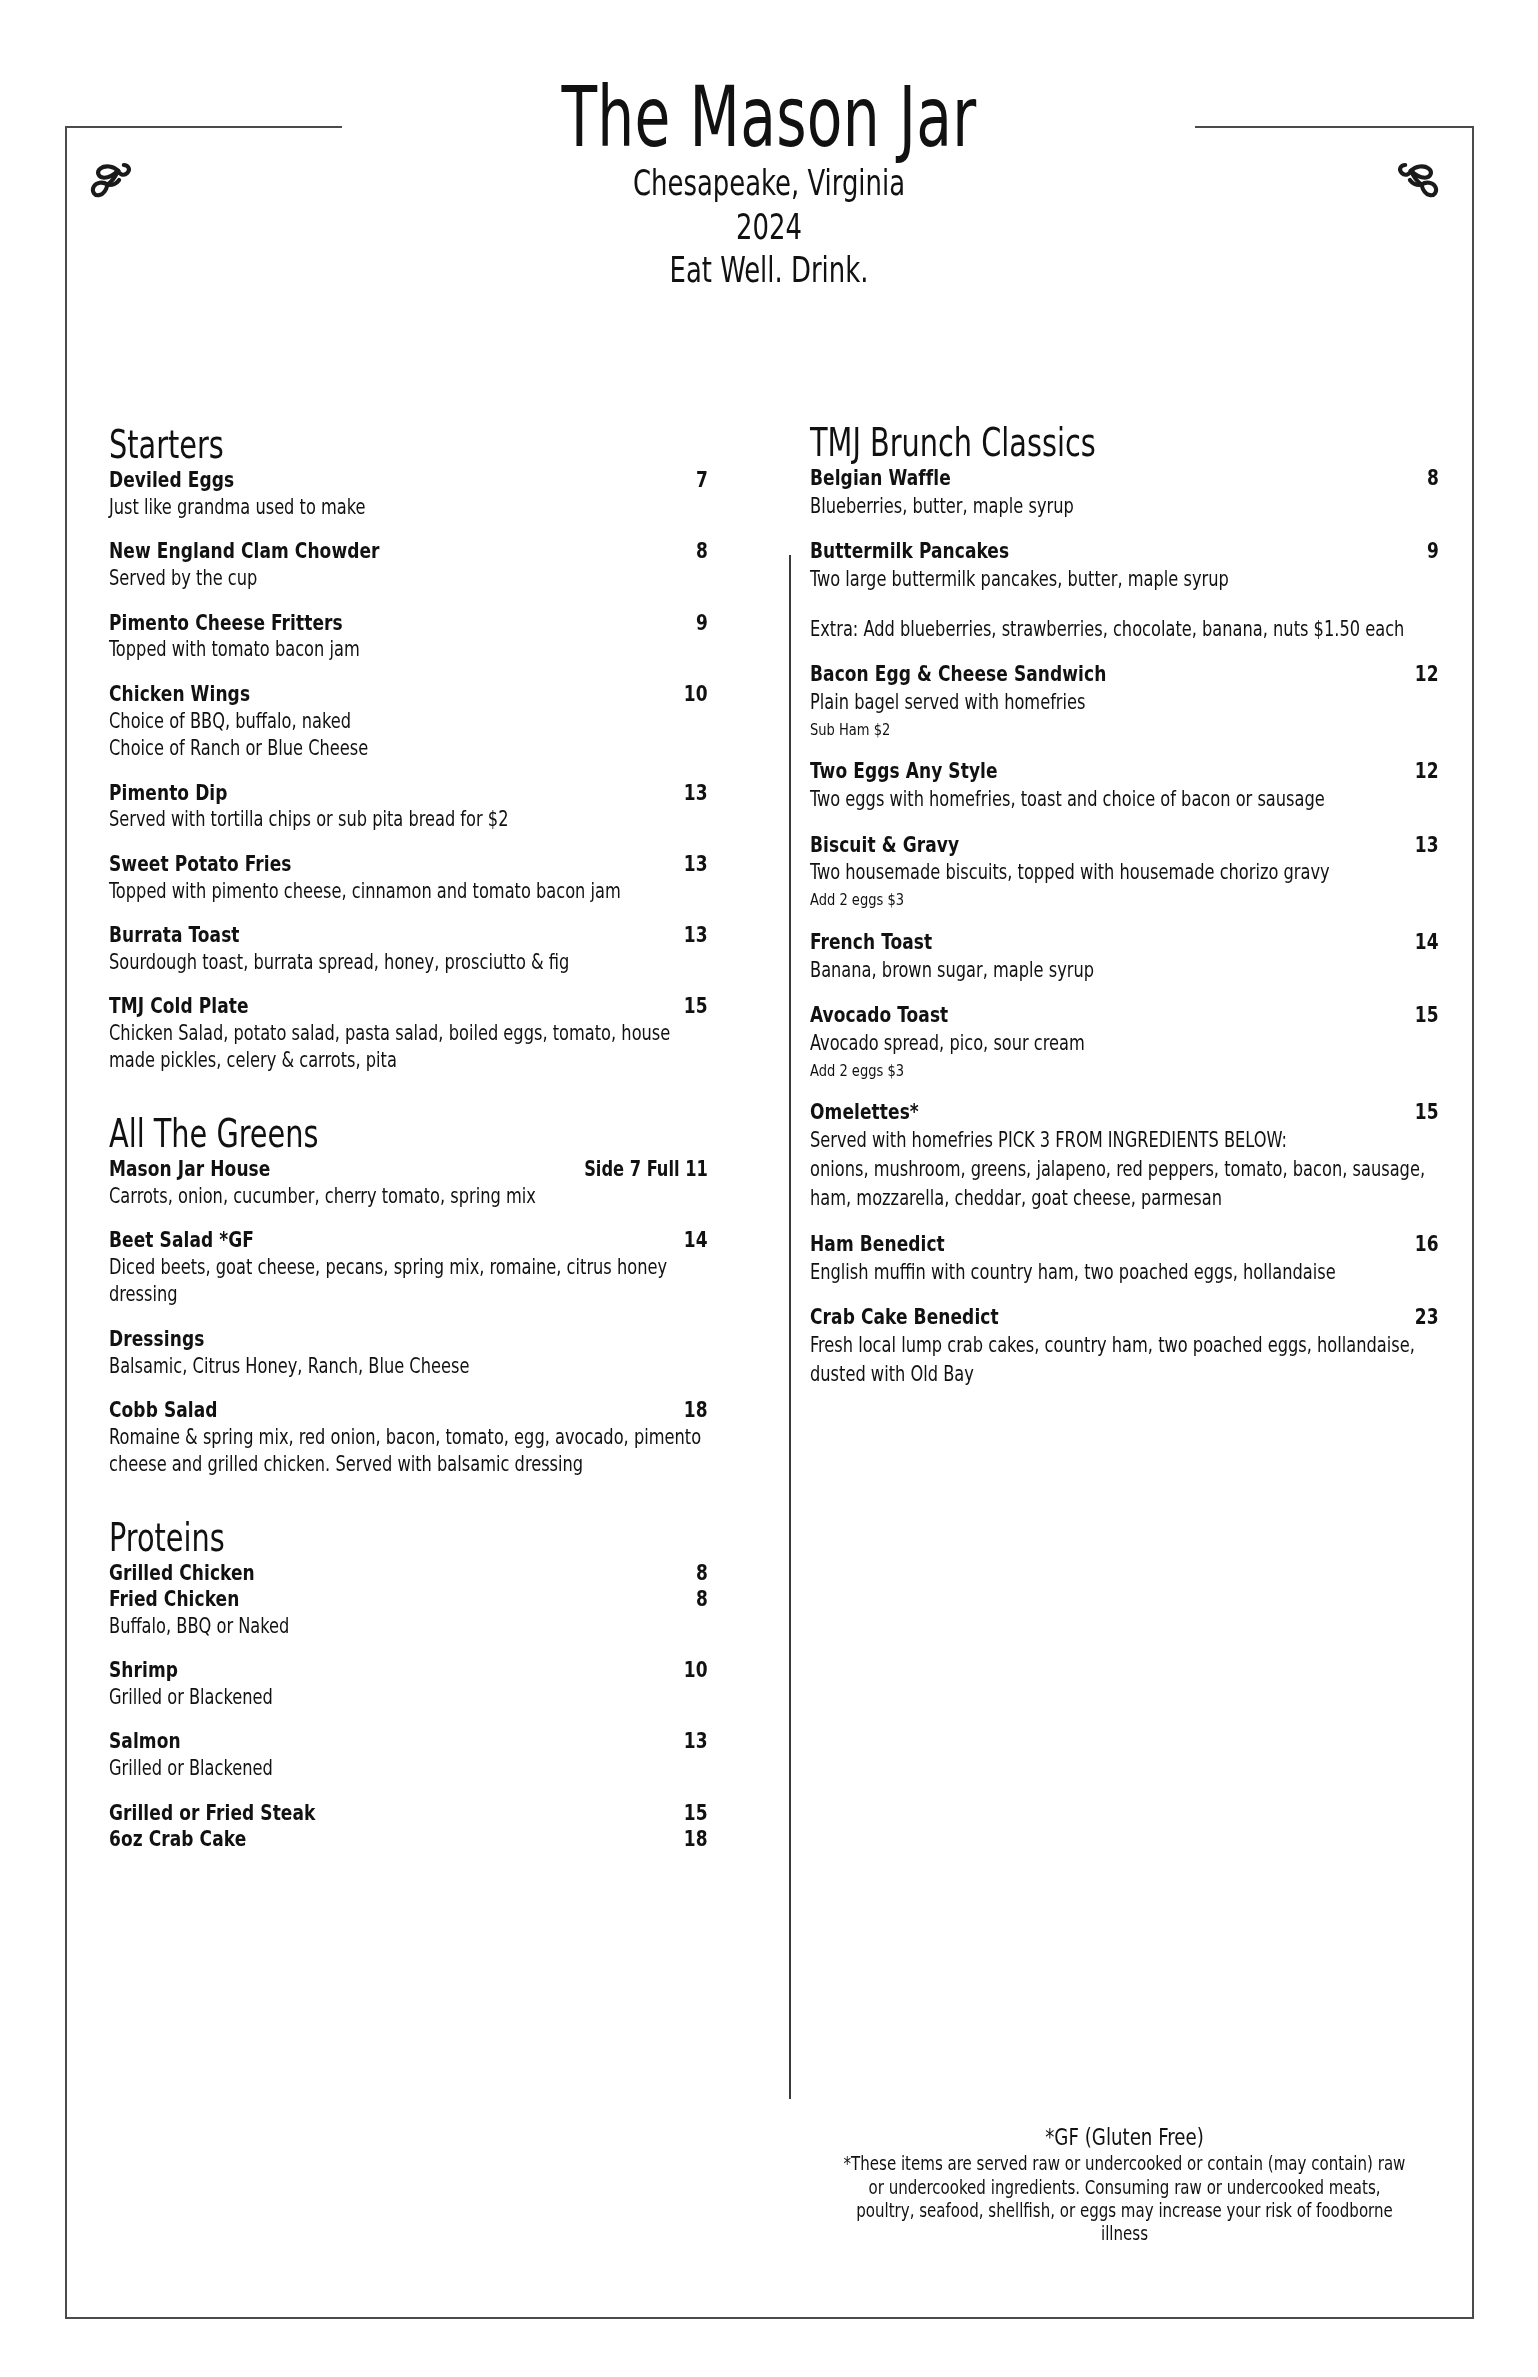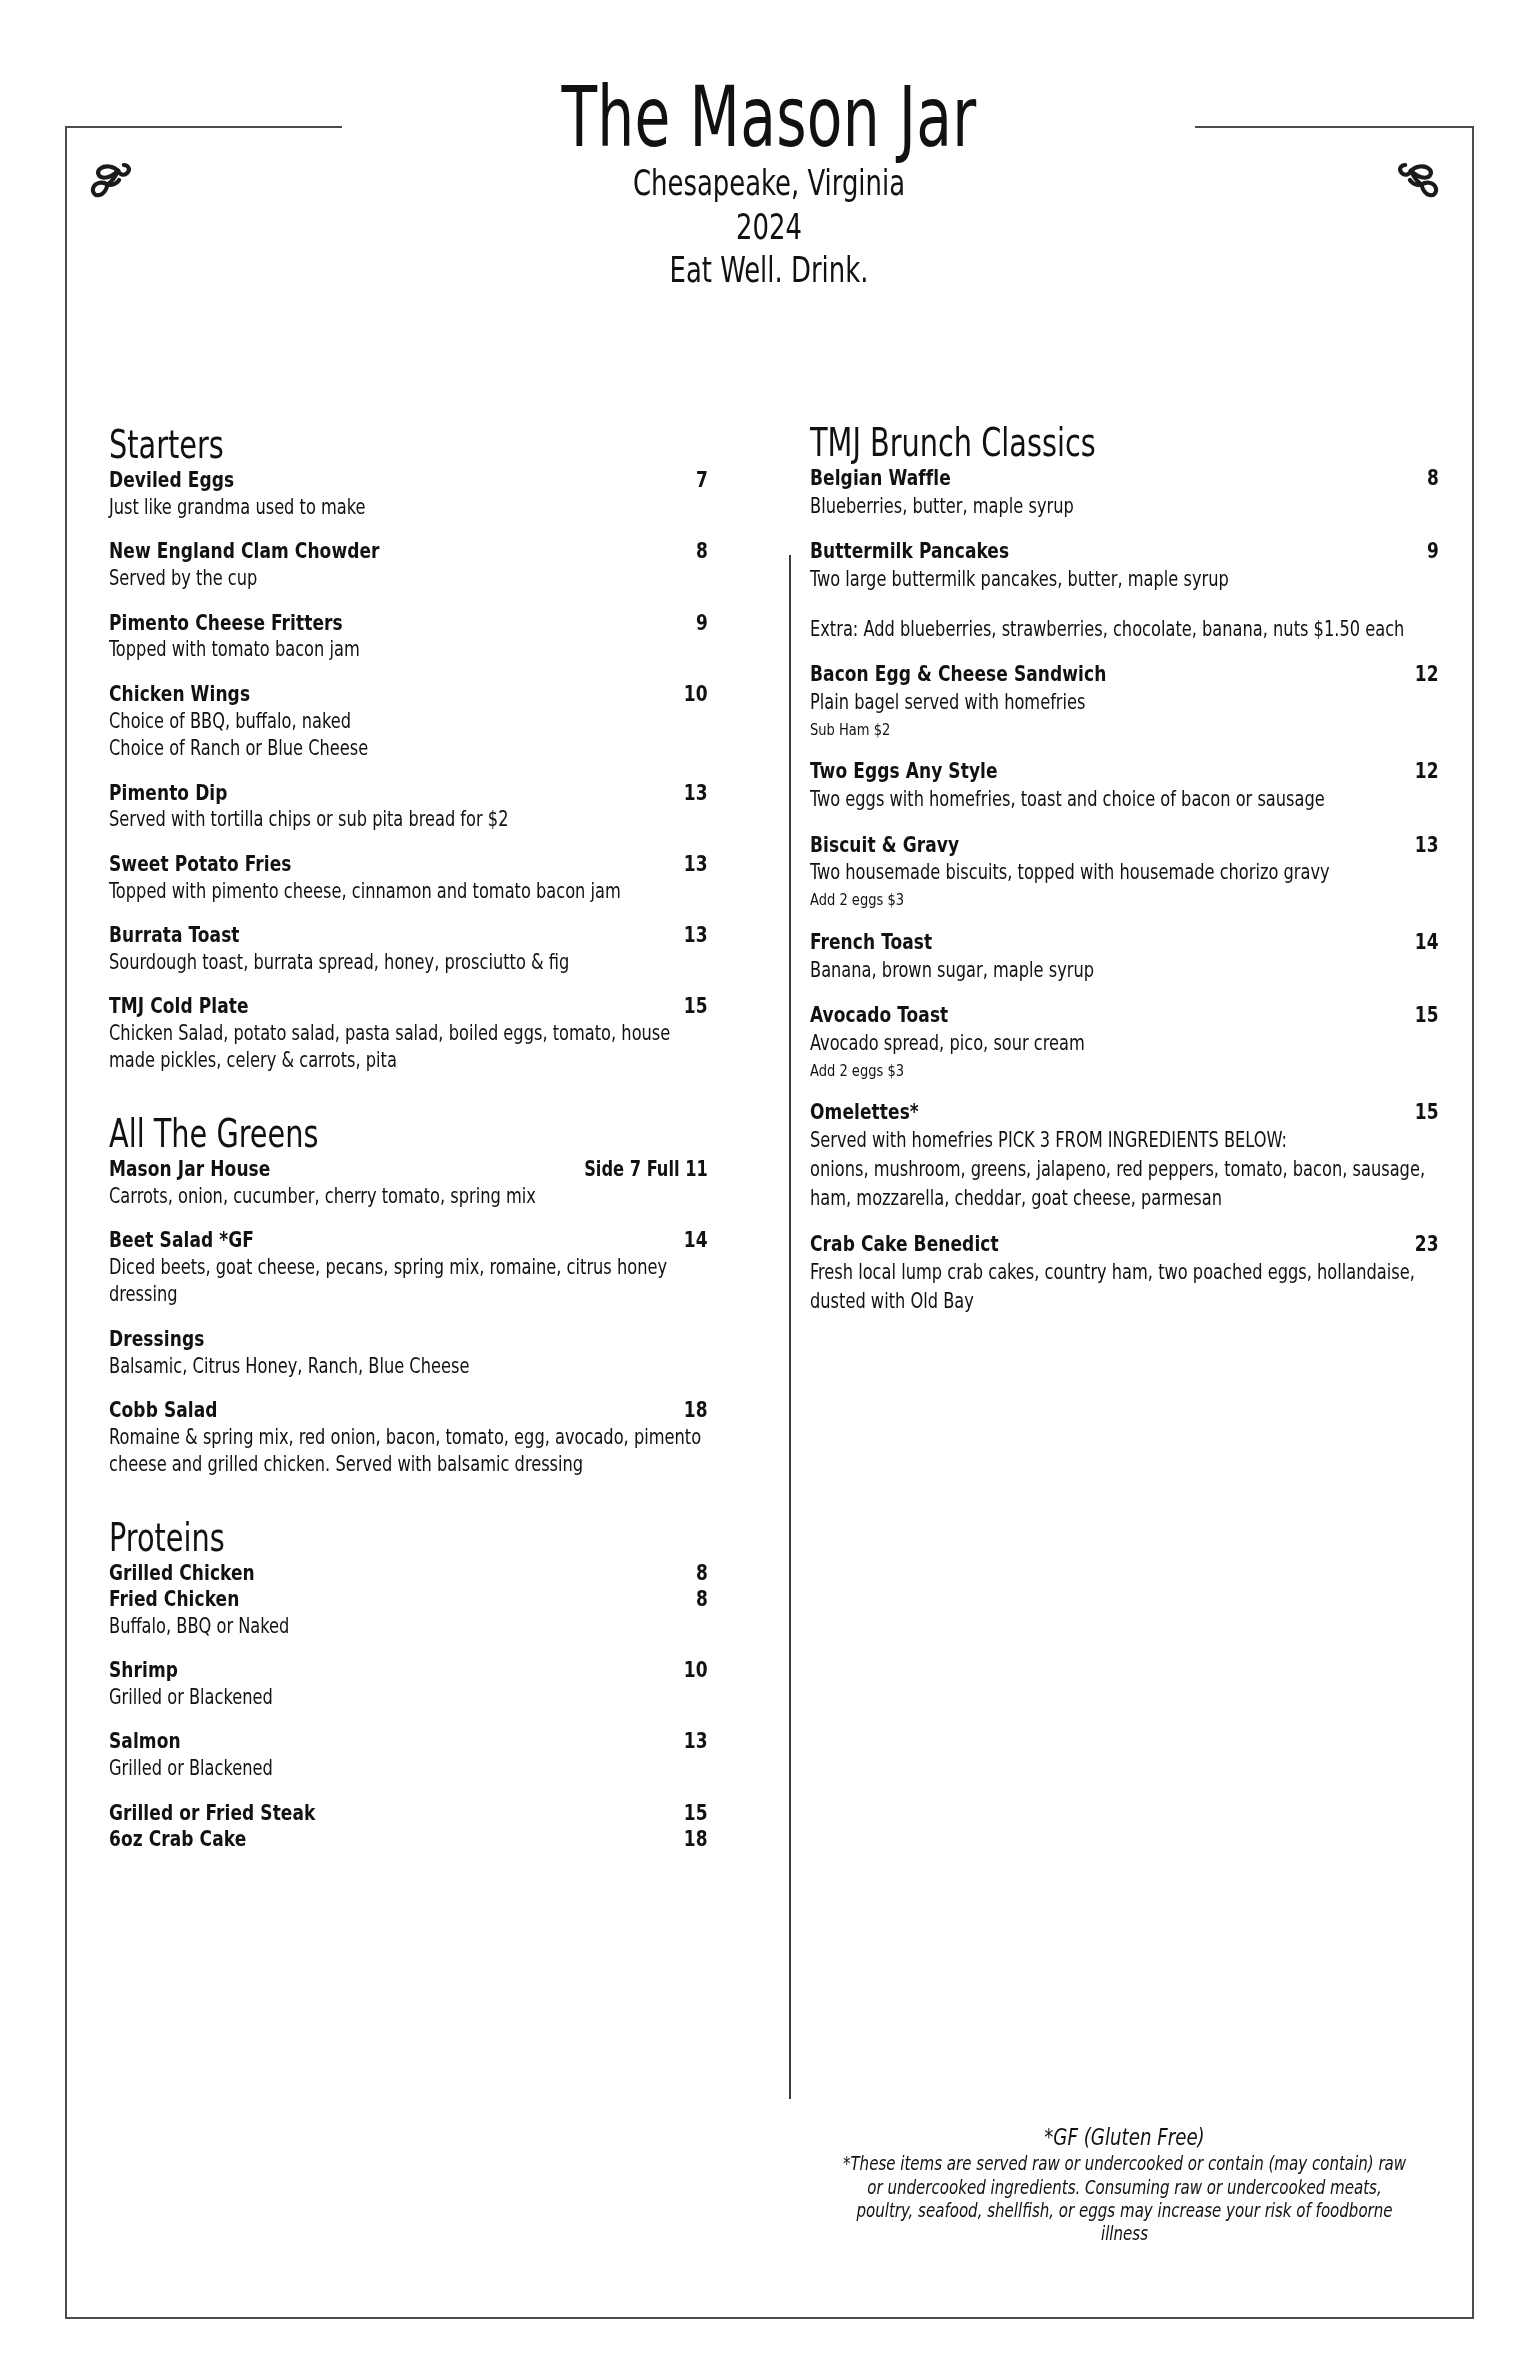--- a/index.html
+++ b/index.html
@@ -138,21 +138,20 @@
 
   
   #footer-note {
     position: absolute;
     left: 802px; top: 2124px;
     width: 645px;
     text-align: center;
     font-family: "DejaVu Sans Condensed", "Liberation Sans Narrow", "Liberation Sans", sans-serif;
     font-weight: 400;
     color: #111;
-    font-style: italic;
   }
   #gf-legend {
     font-size: 23px;
     line-height: 1.2;
     transform: scaleX(0.88);
     margin-bottom: 0.8px;
   }
   #disclaimer {
     font-size: 19px;
     line-height: 1.22;
@@ -387,20 +386,27 @@
       <div class="item gap">
         <div class="item-row">
           <span class="item-name">Omelettes*</span>
           <span class="item-price">15</span>
         </div>
         <div class="item-desc" style="white-space: pre-line;">Served with homefries PICK 3 FROM INGREDIENTS BELOW:
 onions, mushroom, greens, jalapeno, red peppers, tomato, bacon, sausage, ham, mozzarella, cheddar, goat cheese, parmesan</div>
       </div>
       <div class="item gap">
         <div class="item-row">
+          <span class="item-name">Ham Benedict</span>
+          <span class="item-price">16</span>
+        </div>
+        <div class="item-desc" style="white-space: pre-line;">English muffin with country ham, two poached eggs, hollandaise</div>
+      </div>
+      <div class="item gap">
+        <div class="item-row">
           <span class="item-name">Crab Cake Benedict</span>
           <span class="item-price">23</span>
         </div>
         <div class="item-desc" style="white-space: pre-line;">Fresh local lump crab cakes, country ham, two poached eggs, hollandaise, dusted with Old Bay</div>
       </div>
     </div>
 </div>
 
 <div id="footer-note">
   <div id="gf-legend">*GF (Gluten Free)</div>

